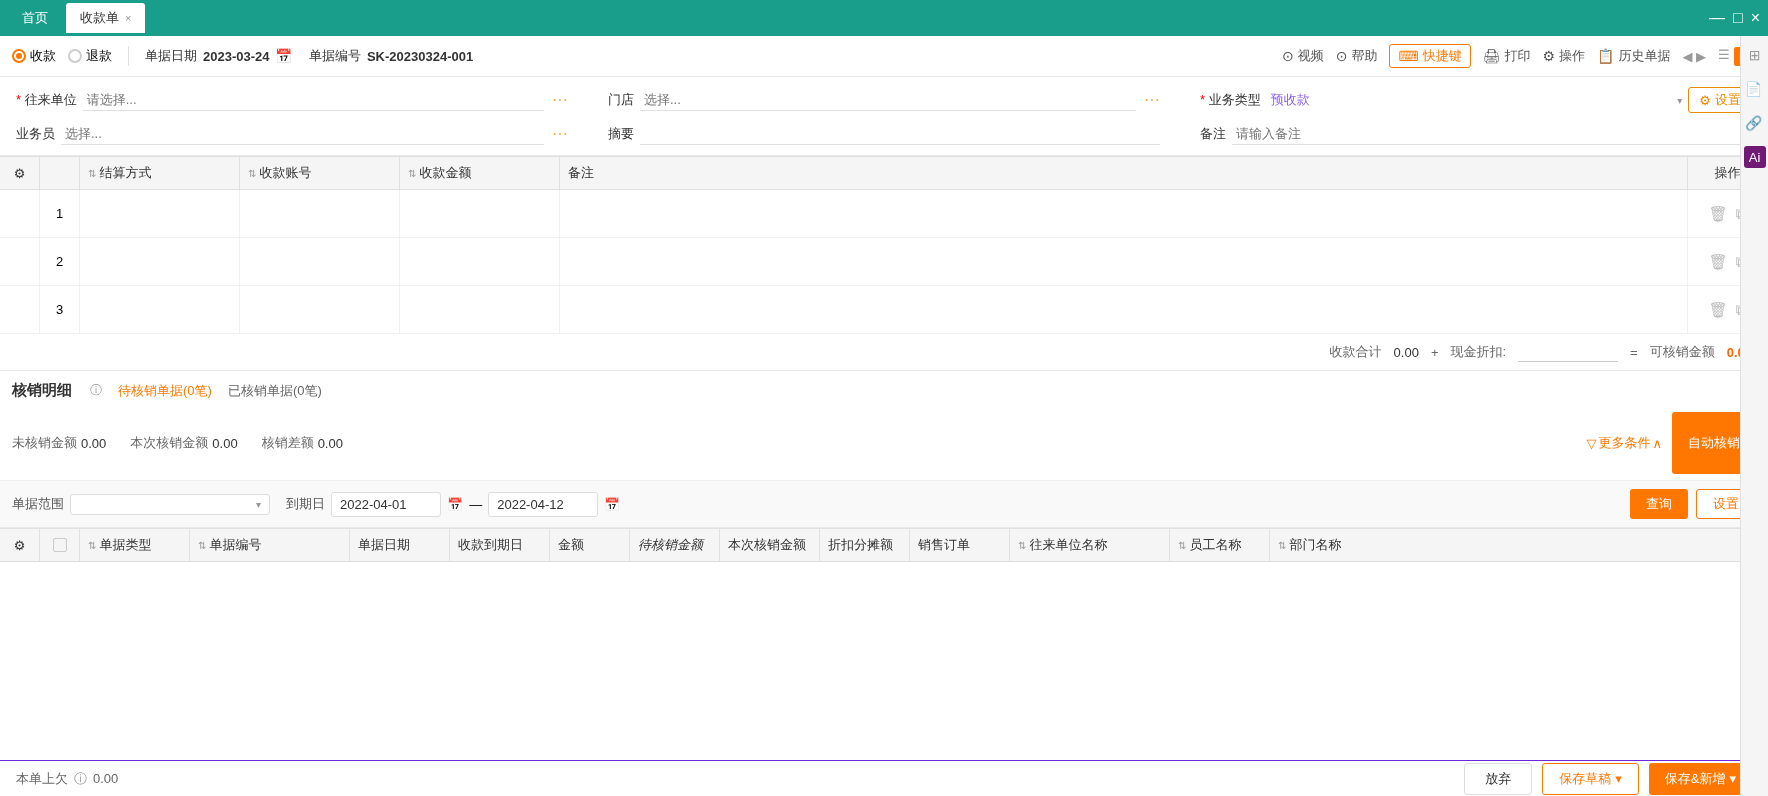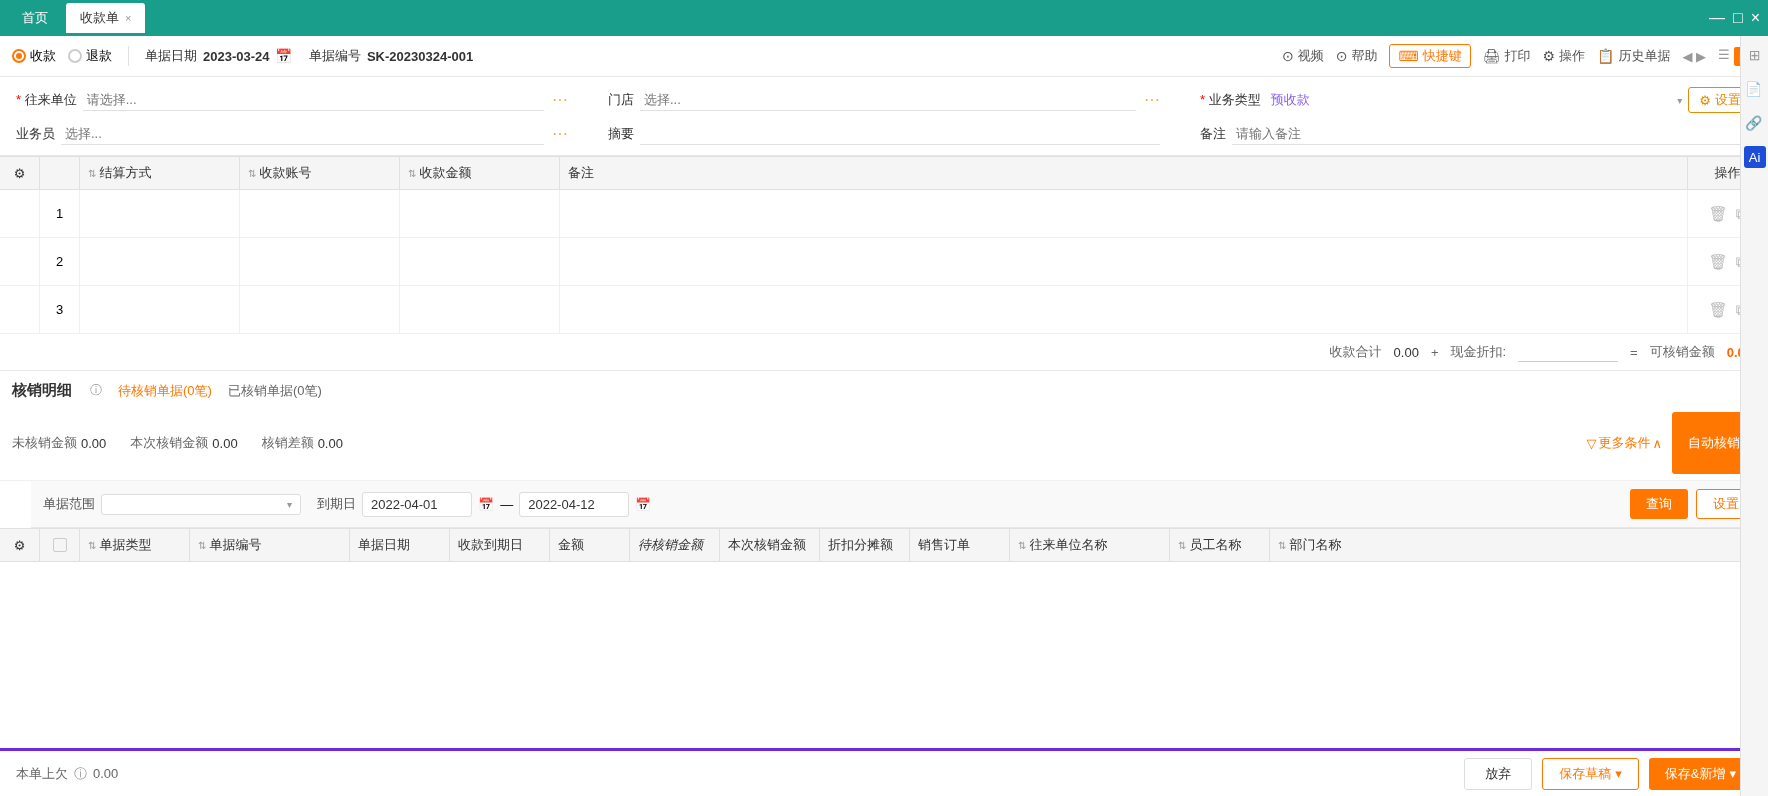--- a/index.html
+++ b/index.html
@@ -208,21 +208,20 @@
     }
 
     
     .filter-row {
       display: flex;
       align-items: center;
       padding: 8px 12px;
       gap: 16px;
       background: #f9f9f9;
       border-bottom: 1px solid #e8e8e8;
-      margin-left: 31px;
     }
     .filter-field { display: flex; align-items: center; gap: 6px; }
     .filter-label { color: #555; white-space: nowrap; }
     .filter-select {
       border: 1px solid #ddd;
       background: #fff;
       padding: 4px 8px;
       border-radius: 3px;
       width: 200px;
       display: flex; align-items: center; justify-content: space-between;
@@ -290,23 +289,23 @@
     .bth-vendor { width: 160px; min-width: 160px; }
     .bth-staff { width: 100px; min-width: 100px; }
     .bth-dept { flex: 1; }
 
     
     .bottom-bar {
       position: fixed;
       bottom: 0;
       left: 0;
       right: 0;
-      height: 48px;
-      background: #fff;
-      border-top: 3px solid #6d28d9;
+      height: 36px;
+      background: #fff;
+      border-top: 1px solid #6d28d9;
       display: flex;
       align-items: center;
       padding: 0 16px;
       gap: 12px;
       justify-content: space-between;
     }
     .bottom-left { display: flex; align-items: center; gap: 6px; color: #666; }
     .bottom-right { display: flex; gap: 10px; }
     .btn-abandon {
       background: #fff;
@@ -352,21 +351,21 @@
       align-items: center;
       padding: 8px 0;
       gap: 12px;
     }
     .sidebar-icon {
       width: 22px; height: 22px;
       display: flex; align-items: center; justify-content: center;
       color: #999; cursor: pointer; font-size: 14px;
     }
     .sidebar-icon.active-orange {
-      background: #1d4ed8; color: #fff; border-radius: 3px;
+      background: #701a75; color: #fff; border-radius: 3px;
     }
 
     
     .checkbox {
       width: 14px; height: 14px;
       border: 1px solid #ccc;
       border-radius: 2px;
       cursor: pointer;
       display: flex; align-items: center; justify-content: center;
     }

